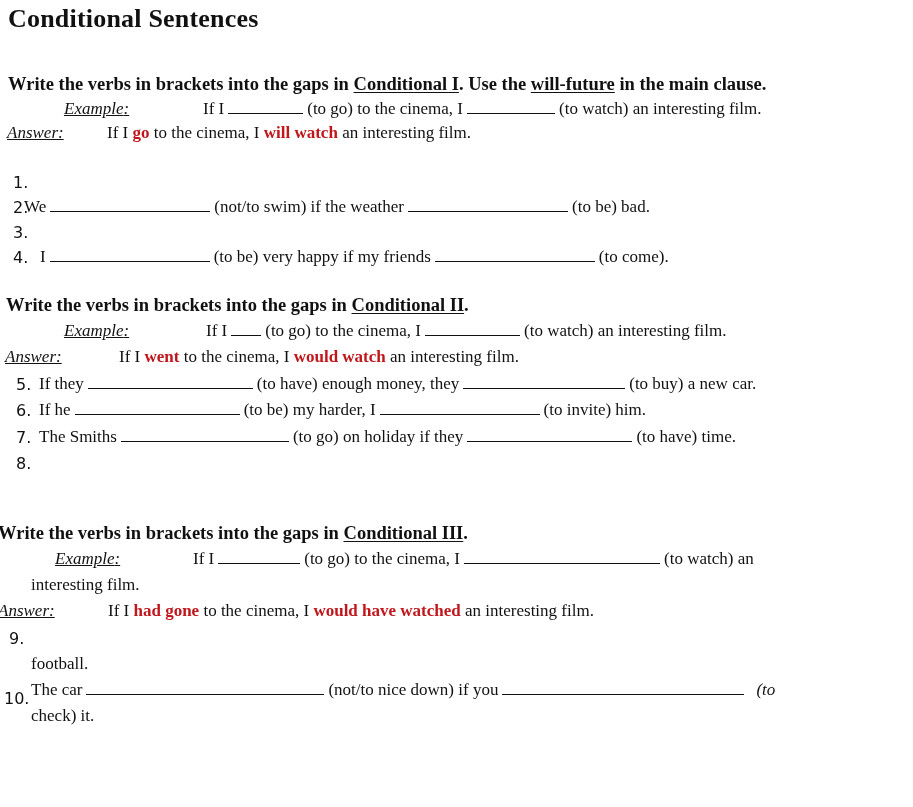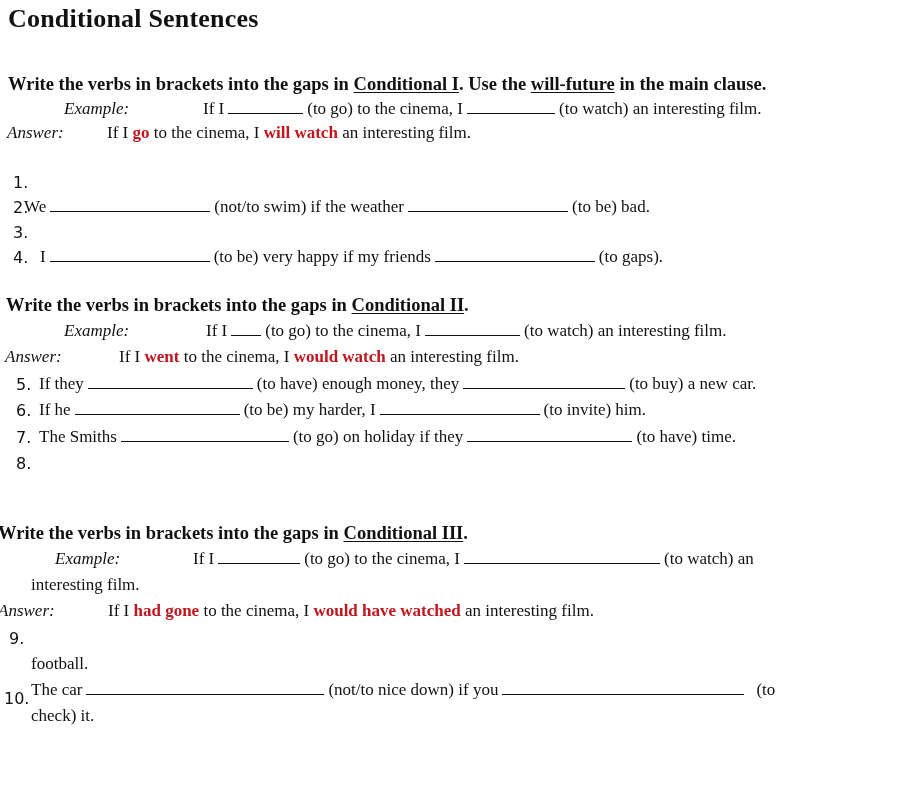--- a/index.html
+++ b/index.html
@@ -6,21 +6,21 @@
   body {
     width: 913px; height: 807px; position: relative; overflow: hidden;
     font-family: "Liberation Serif", "DejaVu Serif", serif;
     color: #111111;
   }
   .abs { position: absolute; white-space: nowrap; }
   .title { left: 8px; top: 4px; font-size: 26px; font-weight: bold; letter-spacing: 0.2px; }
   .instr { font-size: 18.5px; font-weight: bold; }
   .u { text-decoration: underline; text-underline-offset: 2px; }
   .line { font-size: 17px; }
-  .ital { font-style: italic; }
+  .ital { font-style: italic; text-decoration: underline; }
   .red { color: #c0161c; font-weight: bold; }
   .num { font-family: "DejaVu Sans", "Liberation Sans", sans-serif; font-size: 16px; }
   .gap { display: inline-block; border-bottom: 1.3px solid #111; height: 14px; vertical-align: baseline; margin: 0 3px; }
   .pos { position: absolute; }
 </style>
 </head>
 <body>
 
 <div class="abs title">Conditional Sentences</div>
 
@@ -43,21 +43,21 @@
 </div>
 <div class="abs line" style="left:0; top:197px; width:913px; height:22px;">
   <span class="pos num" style="left:13px; top:1px;">2.</span>
   <span class="pos" style="left:24px;"><span>We</span><span class="gap" style="width: 160px; margin: 0px 4px;"></span><span>(not/to swim) if the weather</span><span class="gap" style="width: 160px; margin: 0px 4px;"></span><span>(to be) bad.</span></span>
 </div>
 <div class="abs line" style="left:0; top:222px; width:913px; height:22px;">
   <span class="pos num" style="left:13px; top:1px;">3.</span>
 </div>
 <div class="abs line" style="left:0; top:247px; width:913px; height:22px;">
   <span class="pos num" style="left:13px; top:1px;">4.</span>
-  <span class="pos" style="left:40px;"><span>I</span><span class="gap" style="width: 160px; margin: 0px 4px;"></span><span>(to be) very happy if my friends</span><span class="gap" style="width: 160px; margin: 0px 4px;"></span><span>(to gaps).</span></span>
+  <span class="pos" style="left:40px;"><span>I</span><span class="gap" style="width: 160px; margin: 0px 4px;"></span><span>(to be) very happy if my friends</span><span class="gap" style="width: 160px; margin: 0px 4px;"></span><span>(to come).</span></span>
 </div>
 
 <div class="abs instr" style="left:6px; top:295px;">
   <span>Write the verbs in brackets into the gaps in </span><span class="u">Conditional II</span><span>.</span>
 </div>
 
 <div class="abs line" style="left:0; top:321px; width:913px; height:22px;">
   <span class="pos ital" style="left:64px;"><span>Example</span><span>:</span></span>
   <span class="pos" style="left:206px;"><span>If I</span><span class="gap" style="width: 30px; margin: 0px 4px;"></span><span>(to go) to the cinema, I</span><span class="gap" style="width: 95px; margin: 0px 4px;"></span><span>(to watch) an interesting film.</span></span>
 </div>
@@ -98,15 +98,15 @@
   <span class="pos" style="left:108px;"><span>If I</span> <span class="red">had gone</span> <span>to the cinema, I</span> <span class="red">would have watched</span> <span>an interesting film.</span></span>
 </div>
 
 <div class="abs line" style="left:0; top:628px; width:913px; height:22px;">
   <span class="pos num" style="left:9px; top:1px;">9.</span>
 </div>
 <div class="abs line" style="left:31px; top:654px;">football.</div>
 
 <div class="abs line" style="left:0; top:680px; width:913px; height:22px;">
   <span class="pos num" style="left:4px; top:9px;">10.</span>
-  <span class="pos" style="left:31px;"><span>The car</span><span class="gap" style="width: 238px; margin: 0px 4px;"></span><span>(not/to nice down) if you</span><span class="gap" style="width: 242px; margin: 0px 4px;"></span><span style="margin-left:8px;">(to</span></span>
+  <span class="pos" style="left:31px;"><span>The car</span><span class="gap" style="width: 238px; margin: 0px 4px;"></span><span>(not/to nice down) if you</span><span class="gap" style="width: 242px; margin: 0px 4px;"></span><span style="margin-left:8px;font-style:italic;">(to</span></span>
 </div>
 <div class="abs line" style="left:31px; top:706px;">check) it.</div>
 
 </body></html>

